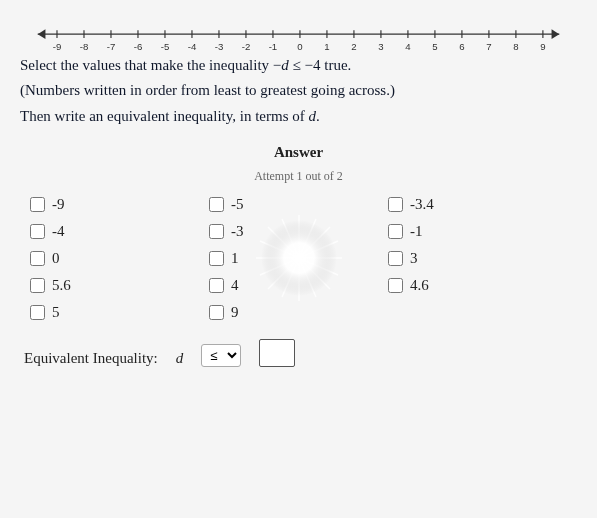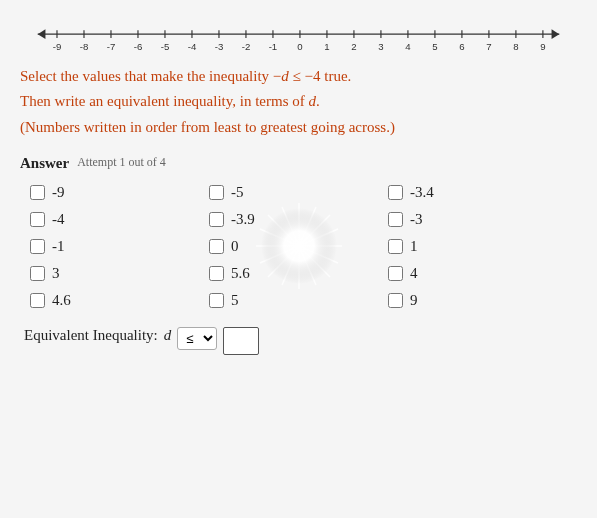--- a/index.html
+++ b/index.html
@@ -26,38 +26,39 @@
       position: relative;
       height: 38px;
     }
     .number-line-svg {
       width: 100%;
       height: 32px;
     }
 
     
     .instructions {
-      margin-top: 13px;
+      margin-top: 2px;
       font-size: 15px;
       line-height: 1.55;
-      color: #c2410c;
+      color: #0f172a;
     }
     .instructions p {
       margin-bottom: 2px;
     }
 
     
     .answer-section {
       margin-top: 16px;
     }
     .answer-header {
       display: flex;
-      align-items: flex-start;
+      align-items: center;
       gap: 8px;
       margin-bottom: 12px;
+      flex-direction: column;
     }
     .answer-label {
       font-weight: bold;
       font-size: 15px;
       color: #222;
     }
     .attempt-text {
       font-size: 12px;
       color: #666;
     }
@@ -104,22 +105,22 @@
       flex-shrink: 0;
     }
     .checkbox-value {
       font-size: 15px;
       color: #222;
     }
 
     
     .equivalent-row {
       display: flex;
-      align-items: flex-start;
-      gap: 6px;
+      align-items: flex-end;
+      gap: 18px;
       font-size: 15px;
       color: #222;
       padding: 0 4px;
     }
     .equiv-label {
       font-size: 15px;
       color: #222;
     }
     .equiv-var {
       font-style: italic;
@@ -197,31 +198,31 @@
         <text x="532" y="28">9</text>
       </g>
     </svg>
   </div>
 
   <div class="instructions">
     <p>
       Select the values that make the inequality −<i>d</i> ≤ −4 true.
     </p>
     <p>
-      Then write an equivalent inequality, in terms of <i>d</i>.
+      (Numbers written in order from least to greatest going across.)
     </p>
     <p>
-      (Numbers written in order from least to greatest going across.)
+      Then write an equivalent inequality, in terms of <i>d</i>.
     </p>
   </div>
 
   <div class="answer-section">
     <div class="answer-header">
       <span class="answer-label">Answer</span>
-      <span class="attempt-text">Attempt 1 out of 4</span>
+      <span class="attempt-text">Attempt 1 out of 2</span>
     </div>
 
     <div class="checkbox-grid">
 
       <svg class="starburst" viewBox="0 0 90 90">
         <defs>
           <radialGradient id="sg" cx="50%" cy="50%" r="50%">
             <stop offset="0%" stop-color="white" stop-opacity="1"></stop>
             <stop offset="40%" stop-color="white" stop-opacity="0.9"></stop>
             <stop offset="100%" stop-color="rgba(200,200,200,0)" stop-opacity="0"></stop>
@@ -261,24 +262,20 @@
         <input type="checkbox" style="">
         <span class="checkbox-value">-3.4</span>
       </label>
 
       <label class="checkbox-item">
         <input type="checkbox" style="">
         <span class="checkbox-value">-4</span>
       </label>
       <label class="checkbox-item">
         <input type="checkbox" style="">
-        <span class="checkbox-value">-3.9</span>
-      </label>
-      <label class="checkbox-item">
-        <input type="checkbox" style="">
         <span class="checkbox-value">-3</span>
       </label>
 
       <label class="checkbox-item">
         <input type="checkbox" style="">
         <span class="checkbox-value">-1</span>
       </label>
       <label class="checkbox-item">
         <input type="checkbox" style="">
         <span class="checkbox-value">0</span>

